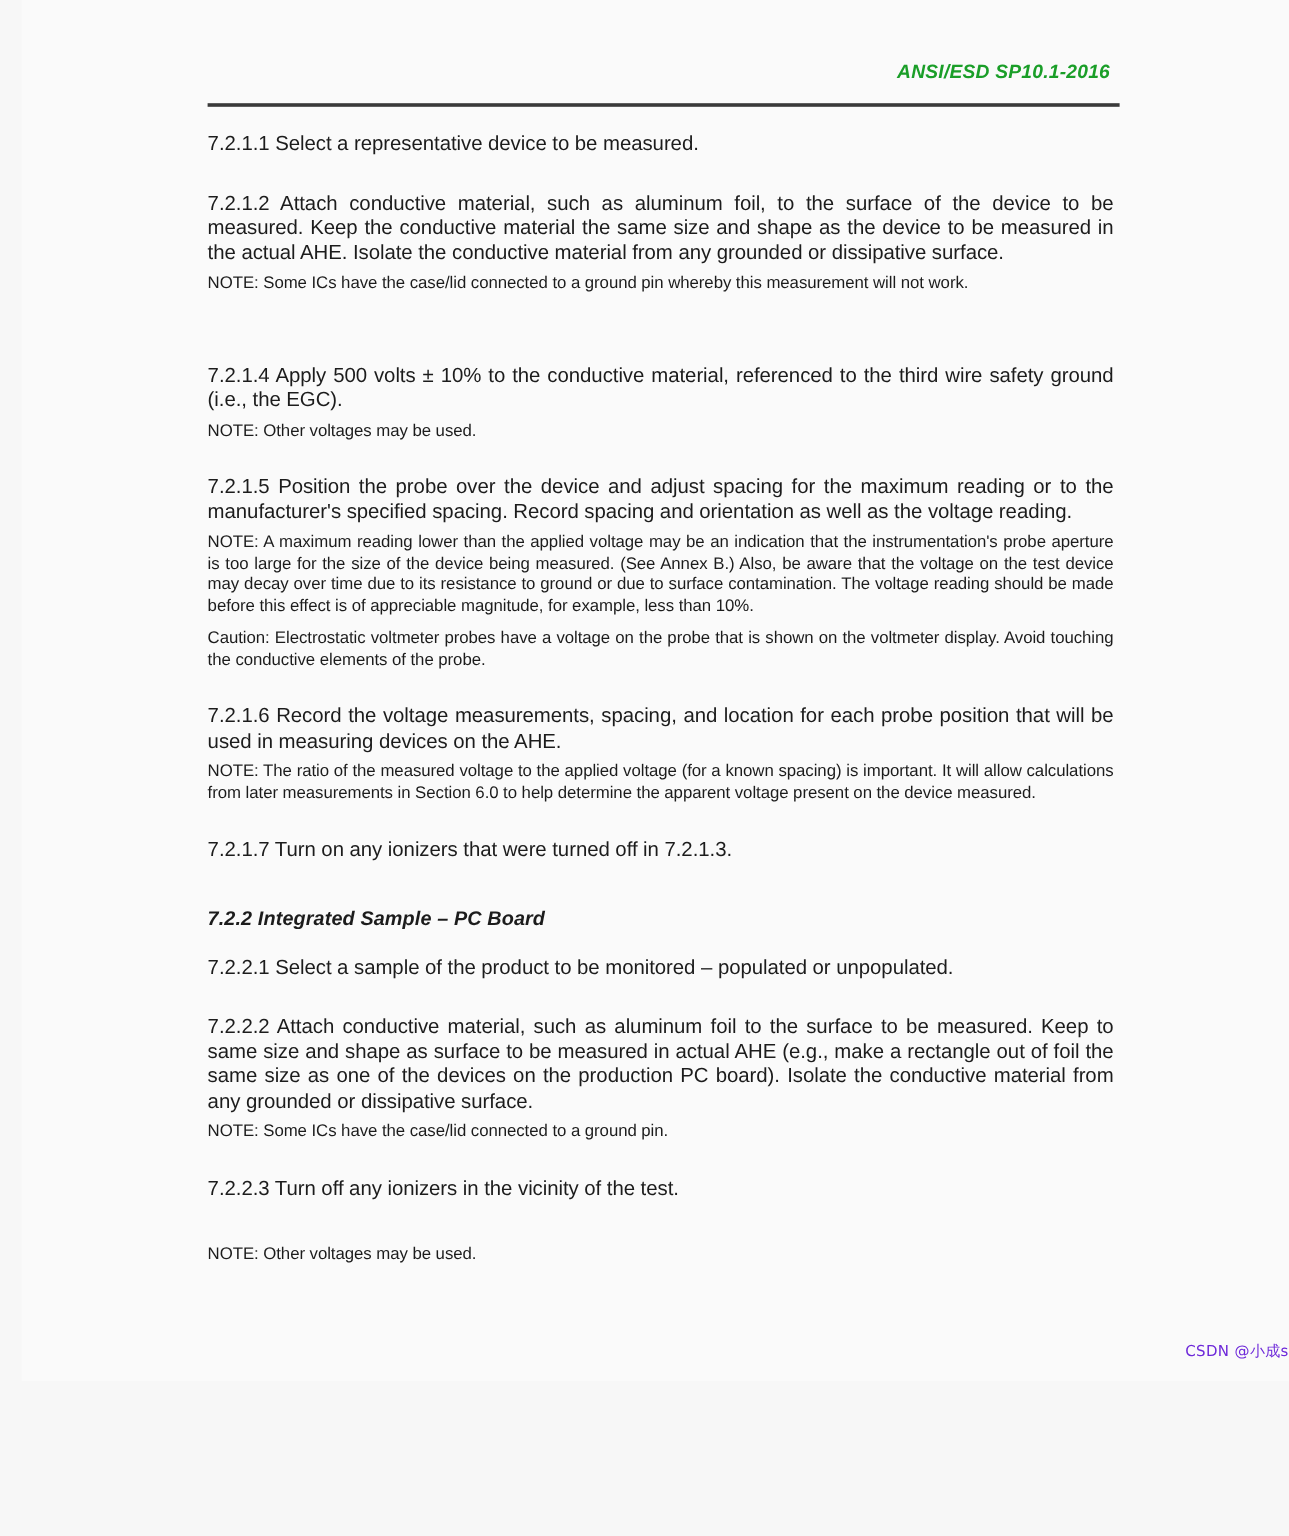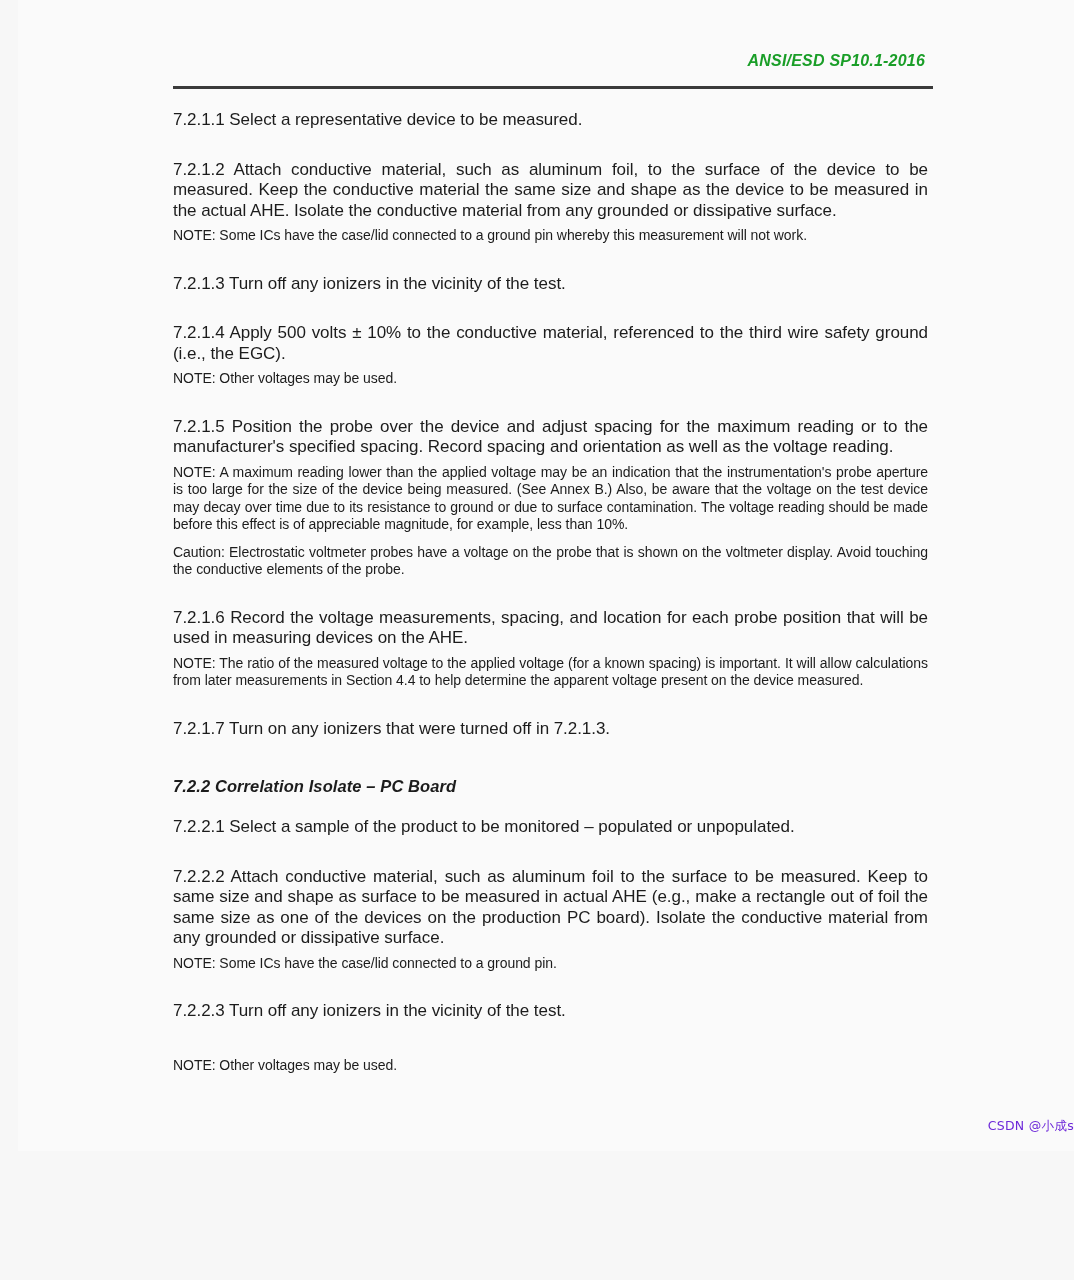--- a/index.html
+++ b/index.html
@@ -125,44 +125,43 @@
 
 
     <p class="para first">7.2.1.1  Select a representative device to be measured.</p>
 
     <div class="gap-lg"></div>
     <p class="para">7.2.1.2  Attach conductive material, such as aluminum foil, to the surface of the device to be measured. Keep the conductive material the same size and shape as the device to be measured in the actual AHE. Isolate the conductive material from any grounded or dissipative surface.</p>
     <div class="note-gap"></div>
     <p class="note">NOTE:  Some ICs have the case/lid connected to a ground pin whereby this measurement will not work.</p>
 
     <div class="gap-lg"></div>
-    <p class="para">7.2.1.3  Turn off any ionizers in the vicinity of the test.</p>
 
     <div class="gap-lg"></div>
     <p class="para">7.2.1.4  Apply 500 volts ± 10% to the conductive material, referenced to the third wire safety ground (i.e., the EGC).</p>
     <div class="note-gap"></div>
     <p class="note">NOTE:  Other voltages may be used.</p>
 
     <div class="gap-lg"></div>
     <p class="para">7.2.1.5  Position the probe over the device and adjust spacing for the maximum reading or to the manufacturer's specified spacing. Record spacing and orientation as well as the voltage reading.</p>
     <div class="note-gap"></div>
     <p class="note">NOTE:  A maximum reading lower than the applied voltage may be an indication that the instrumentation's probe aperture is too large for the size of the device being measured. (See Annex B.) Also, be aware that the voltage on the test device may decay over time due to its resistance to ground or due to surface contamination. The voltage reading should be made before this effect is of appreciable magnitude, for example, less than 10%.</p>
     <div class="gap-sm"></div>
     <p class="note">Caution:  Electrostatic voltmeter probes have a voltage on the probe that is shown on the voltmeter display. Avoid touching the conductive elements of the probe.</p>
 
     <div class="gap-lg"></div>
     <p class="para">7.2.1.6  Record the voltage measurements, spacing, and location for each probe position that will be used in measuring devices on the AHE.</p>
     <div class="note-gap"></div>
-    <p class="note">NOTE:  The ratio of the measured voltage to the applied voltage (for a known spacing) is important. It will allow calculations from later measurements in Section 4.4 to help determine the apparent voltage present on the device measured.</p>
+    <p class="note">NOTE:  The ratio of the measured voltage to the applied voltage (for a known spacing) is important. It will allow calculations from later measurements in Section 6.0 to help determine the apparent voltage present on the device measured.</p>
 
     <div class="gap-lg"></div>
     <p class="para">7.2.1.7  Turn on any ionizers that were turned off in 7.2.1.3.</p>
 
     <div class="gap-md"></div>
-    <h3 class="section-head">7.2.2  Correlation Isolate – PC Board</h3>
+    <h3 class="section-head">7.2.2  Integrated Sample – PC Board</h3>
 
     <p class="para first">7.2.2.1  Select a sample of the product to be monitored – populated or unpopulated.</p>
 
     <div class="gap-lg"></div>
     <p class="para">7.2.2.2  Attach conductive material, such as aluminum foil to the surface to be measured. Keep to same size and shape as surface to be measured in actual AHE (e.g., make a rectangle out of foil the same size as one of the devices on the production PC board). Isolate the conductive material from any grounded or dissipative surface.</p>
     <div class="note-gap"></div>
     <p class="note">NOTE:  Some ICs have the case/lid connected to a ground pin.</p>
 
     <div class="gap-lg"></div>
     <p class="para">7.2.2.3  Turn off any ionizers in the vicinity of the test.</p>

